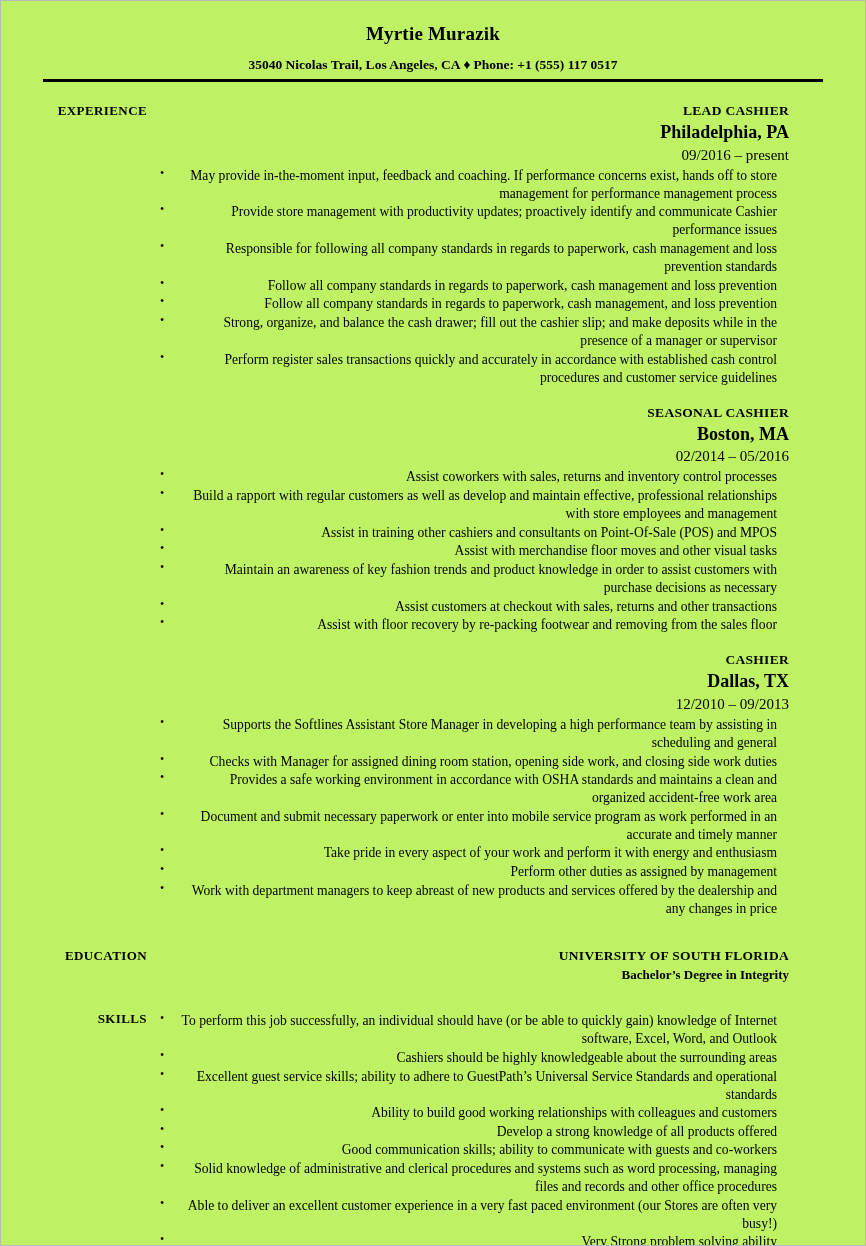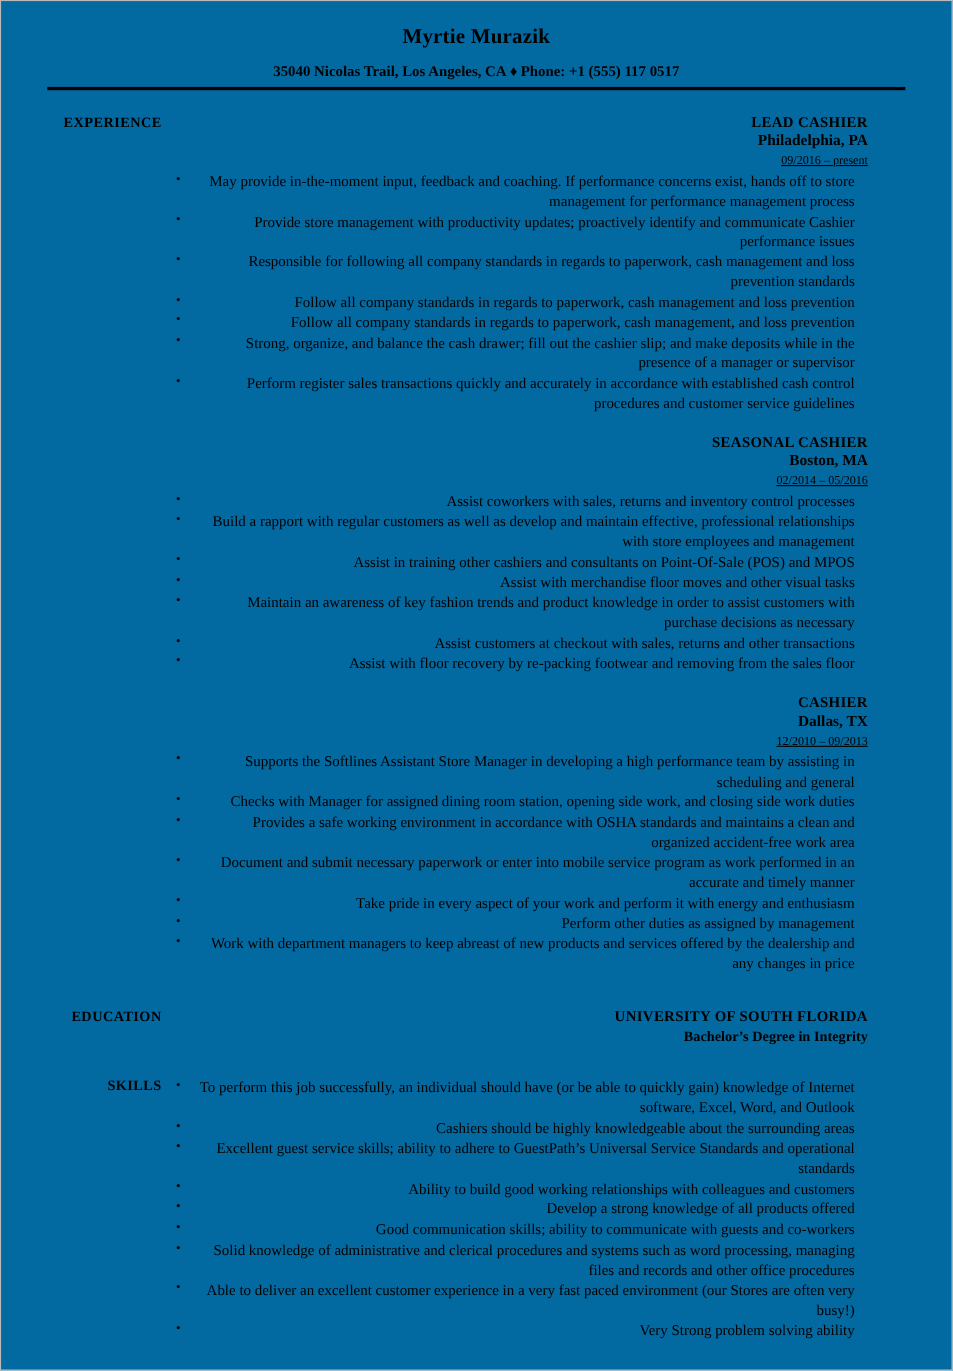--- a/index.html
+++ b/index.html
@@ -9,21 +9,21 @@
   }
   body {
     font-family: "Liberation Serif", "DejaVu Serif", serif;
     color: #000000;
   }
   #page {
     position: relative;
     width: 866px;
     height: 1246px;
     box-sizing: border-box;
-    background: #0369a1;
+    background: #bef264;
     border: 1px solid #b9b9b9;
     overflow: hidden;
   }
   .inner {
     position: absolute;
     left: 0;
     top: 0;
     right: 0;
     bottom: 0;
     padding: 14px 22px 10px 22px;
@@ -90,27 +90,26 @@
     margin-top: 17px;
   }
   .job-title {
     font-weight: bold;
     font-size: 13.5px;
     letter-spacing: 0.3px;
     line-height: 1.35;
   }
   .job-location {
     font-weight: bold;
-    font-size: 14px;
+    font-size: 18px;
     line-height: 1.35;
   }
   .job-dates {
-    font-size: 11px;
-    line-height: 1.35;
-    text-decoration: underline;
+    font-size: 15px;
+    line-height: 1.35;
   }
 
   
   ul.bullets {
     list-style: none;
     margin: 2px 12px 0 0;
     padding: 0;
   }
   ul.bullets > li {
     position: relative;

